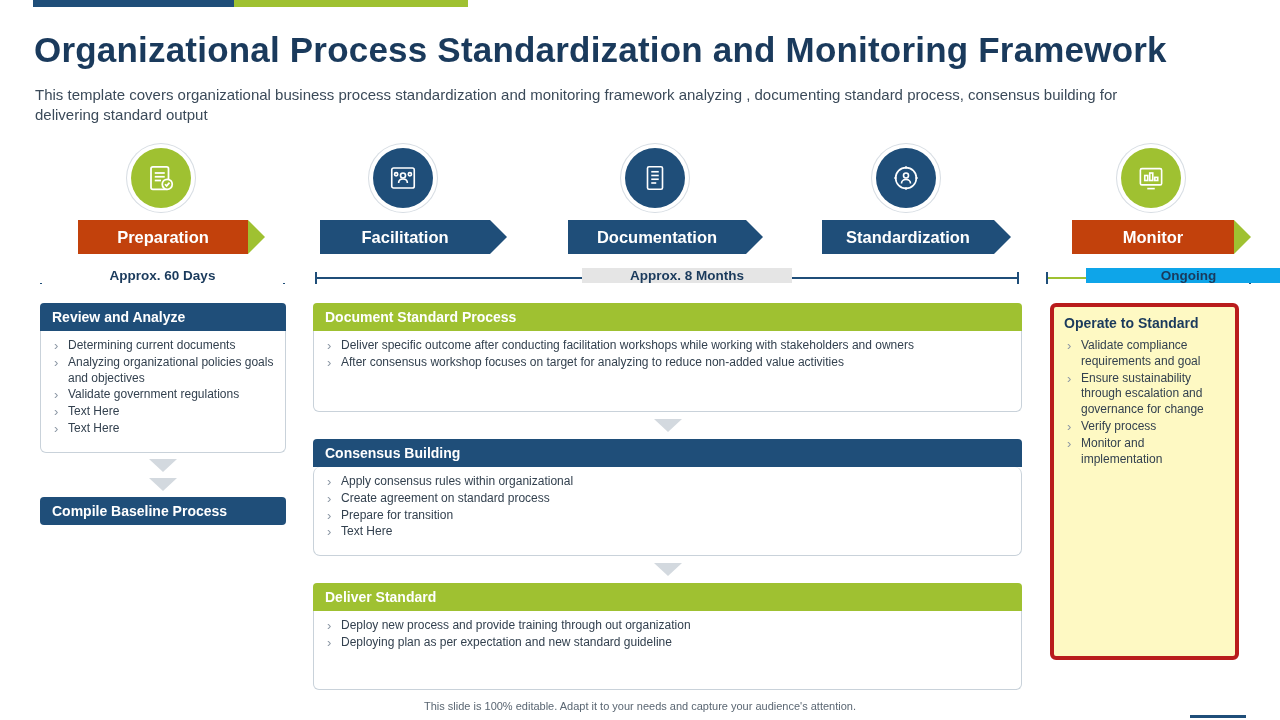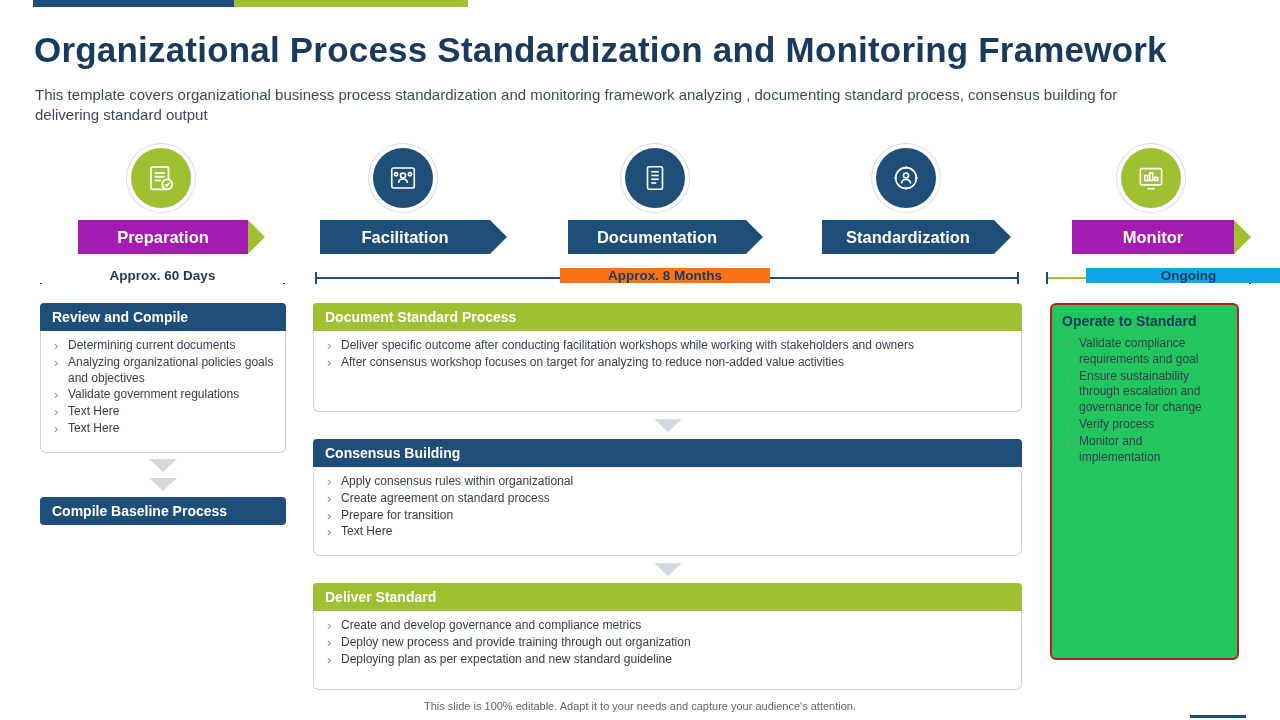--- a/index.html
+++ b/index.html
@@ -38,21 +38,21 @@
   .circle svg{width:30px;height:30px;}
   .chev{
     position:relative;height:34px;margin-top:8px;
     display:flex;align-items:center;justify-content:center;
     color:#ffffff;font-size:16.5px;font-weight:bold;
   }
   .chev:after{
     content:"";position:absolute;right:-17px;top:0;
     width:0;height:0;border-top:17px solid transparent;border-bottom:17px solid transparent;
   }
-  .green-bg{background:#a21caf;}
+  .green-bg{background:#c2410c;}
   .green-bg:after{border-left:17px solid #9fc131;}
   .blue-bg{background:#1f4e79;}
   .blue-bg:after{border-left:17px solid #1f4e79;}
 
   
   .dur{
     position:absolute;font-size:13.5px;font-weight:bold;color:#1a3a5c;text-align:center;
   }
   .rule{position:absolute;height:2px;}
   .rule .cap{position:absolute;top:-5px;width:2px;height:12px;}
@@ -186,32 +186,32 @@
 <div class="rule" style="left:40px;top:277px;width:245px;background:#9fc131;">
   <div class="cap" style="left:0;background:#1f4e79;"></div>
   <div class="cap" style="right:0;background:#1f4e79;"></div>
 </div>
 <div class="dur" style="left:40px;top:268px;width:245px;background:#ffffff;">Approx. 60 Days</div>
 
 <div class="rule" style="left:315px;top:277px;width:704px;background:#1f4e79;">
   <div class="cap" style="left:0;background:#1f4e79;"></div>
   <div class="cap" style="right:0;background:#1f4e79;"></div>
 </div>
-<div class="dur" style="left:560px;top:268px;width:210px;background:#f97316;">Approx. 8 Months</div>
+<div class="dur" style="left:582px;top:268px;width:210px;background:#e5e5e5;">Approx. 8 Months</div>
 
 <div class="rule" style="left:1046px;top:277px;width:205px;background:#9fc131;">
   <div class="cap" style="left:0;background:#1f4e79;"></div>
   <div class="cap" style="right:0;background:#1f4e79;"></div>
 </div>
 <div class="dur" style="left:1086px;top:268px;width:205px;background:#0ea5e9;">Ongoing</div>
 
 <div style="position:absolute;left:40px;top:303px;width:246px;">
 
   <div>
-    <div class="card-head blue">Review and Compile</div>
+    <div class="card-head blue">Review and Analyze</div>
     <div class="card-body" style="height:105px;">
       <ul class="bul">
         <li>Determining current documents</li>
         <li>Analyzing  organizational policies goals and objectives</li>
         <li>Validate  government regulations</li>
         <li>Text Here</li>
         <li>Text Here</li>
       </ul>
     </div>
   </div>
@@ -251,29 +251,28 @@
       </ul>
     </div>
   </div>
 
   <div class="arrow-down" style="margin:7px auto;"></div>
 
   <div>
     <div class="card-head green">Deliver Standard</div>
     <div class="card-body" style="height:62px;">
       <ul class="bul">
-        <li>Create and develop governance and compliance metrics</li>
         <li>Deploy new process and provide training through out organization</li>
         <li>Deploying plan as per expectation and new standard guideline</li>
       </ul>
     </div>
   </div>
 </div>
 
-<div style="position:absolute;left:1050px;top:303px;width:189px;height:357px;border:2px solid #b91c1c;border-radius:6px;background:#22c55e;padding:8px 10px;box-sizing:border-box;">
+<div style="position:absolute;left:1050px;top:303px;width:189px;height:357px;border:4px solid #b91c1c;border-radius:6px;background:#fef9c3;padding:8px 10px;box-sizing:border-box;">
   <div style="font-size:14px;font-weight:bold;color:#1a3a5c;margin-bottom:7px;">Operate to Standard</div>
   <ul class="bul">
     <li>Validate compliance requirements and goal</li>
     <li>Ensure sustainability through escalation and governance for change</li>
     <li>Verify  process</li>
     <li>Monitor and implementation</li>
   </ul>
 </div>
 
 <div class="footer">This slide is 100% editable. Adapt it to your needs and capture your audience's attention.</div>

